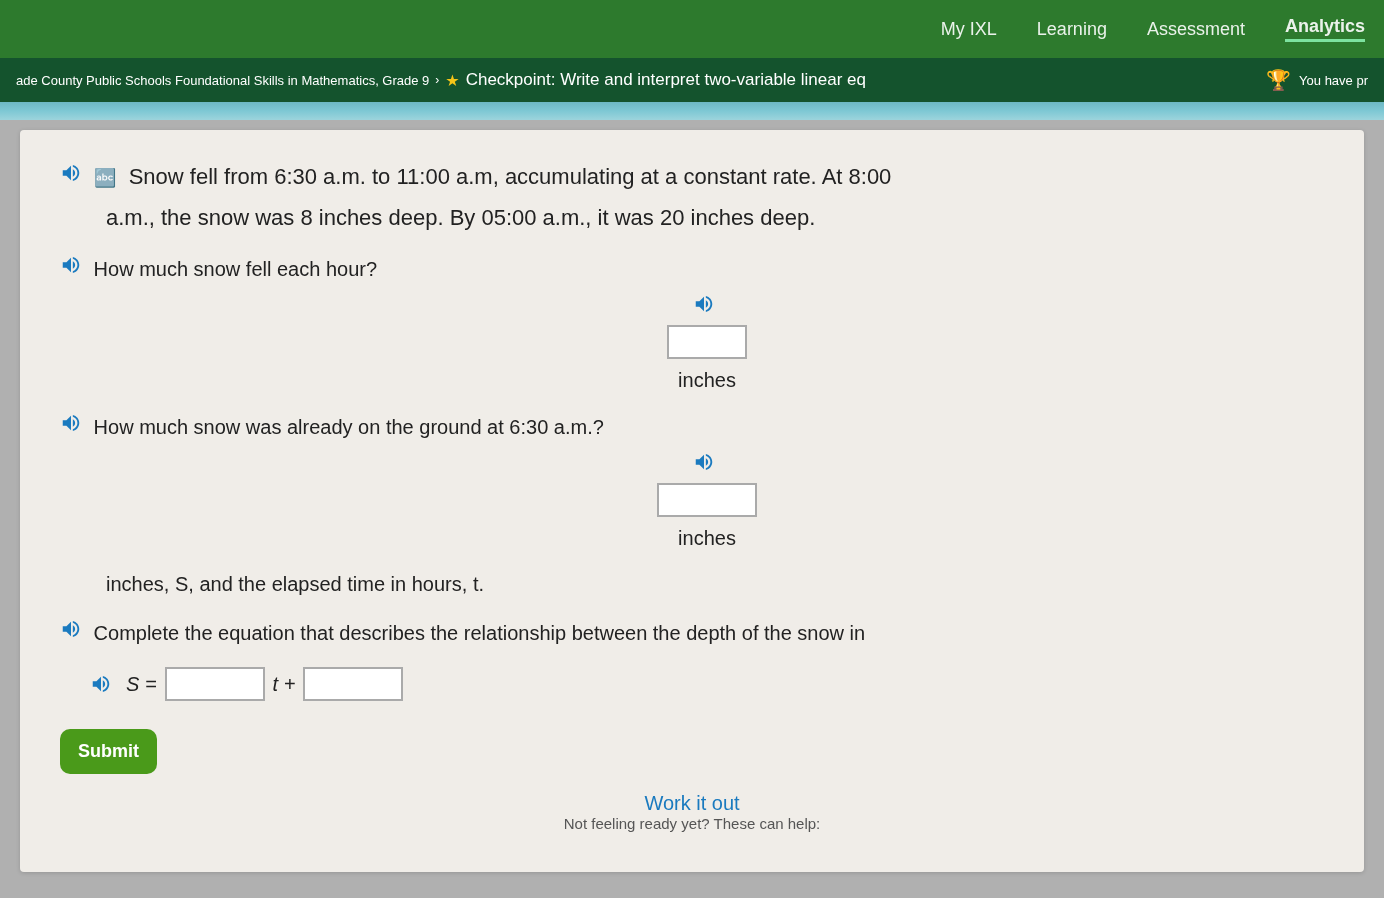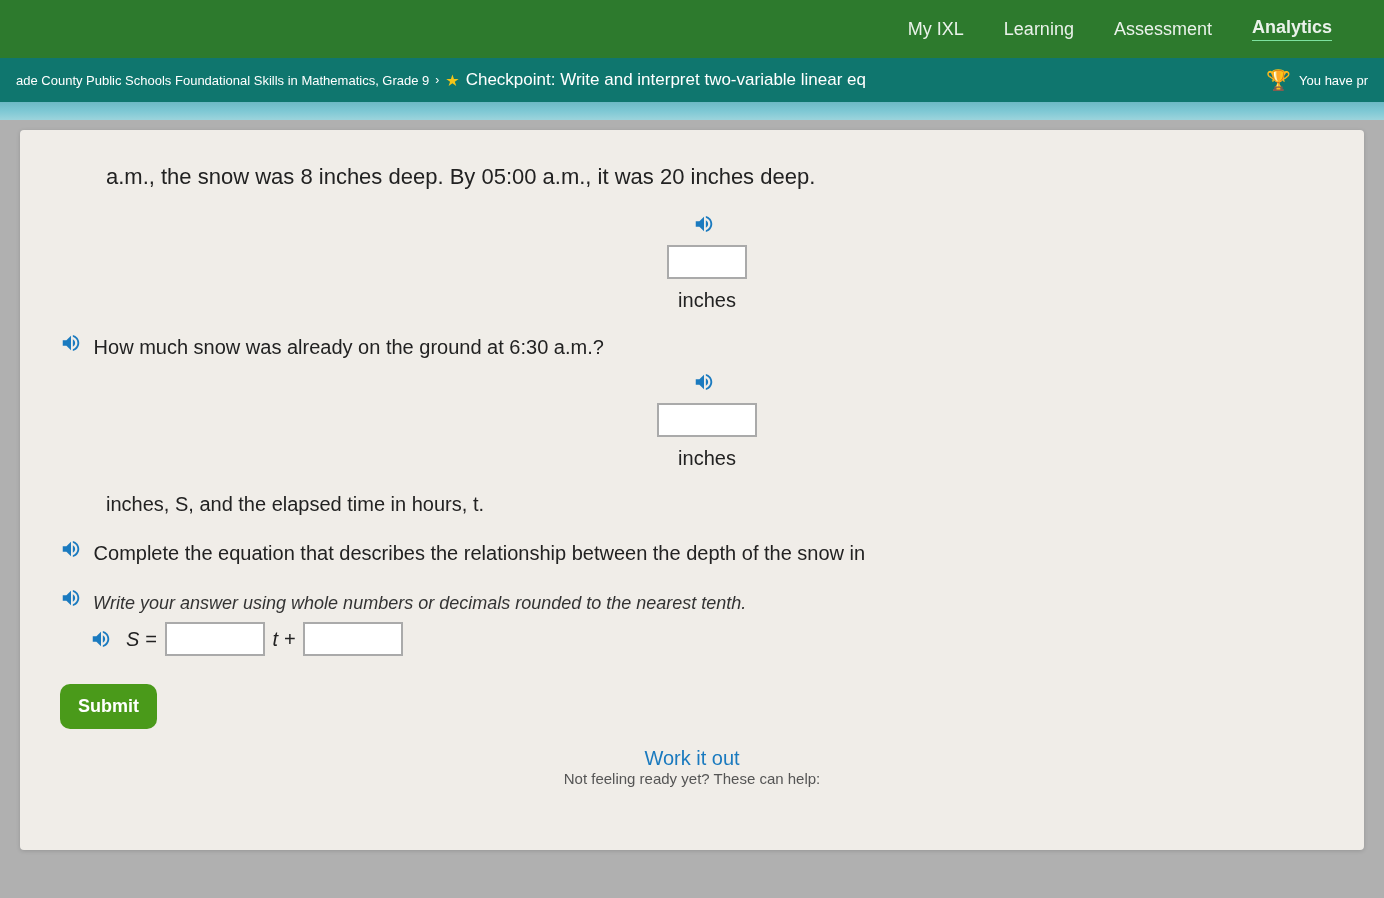--- a/index.html
+++ b/index.html
@@ -10,41 +10,41 @@
       overflow-x: hidden;
     }
 
     
     .top-nav {
       background: #2d7a2d;
       height: 58px;
       display: flex;
       align-items: center;
       justify-content: flex-end;
-      padding: 0 52px;
+      padding: 0 19px;
       gap: 40px;
     }
     .nav-item {
       color: #fff;
       font-size: 18px;
       font-weight: 400;
       cursor: pointer;
       text-decoration: none;
       opacity: 0.9;
     }
     .nav-item.active {
       color: #fff;
       font-weight: 600;
-      border-bottom: 1px solid #86efac;
+      border-bottom: 3px solid #86efac;
       padding-bottom: 2px;
     }
 
     
     .breadcrumb-bar {
-      background: #0f766e;
+      background: #14532d;
       min-height: 44px;
       display: flex;
       align-items: center;
       padding: 0 16px;
       gap: 6px;
       color: #fff;
       font-size: 13px;
       flex-wrap: wrap;
     }
     .breadcrumb-bar a {
@@ -246,24 +246,41 @@
     <span class="trophy-icon">🏆</span>
     <span>You have pr</span>
   </div>
 </div>
 
 <div class="texture-band"></div>
 
 <div class="main-content">
 
   <div class="question-block">
+    <div class="question-text">
+      <button class="sound-btn" title="Listen">
+        <svg class="speaker-svg" viewBox="0 0 24 24" xmlns="http://www.w3.org/2000/svg">
+          <path d="M3 9v6h4l5 5V4L7 9H3zm13.5 3c0-1.77-1.02-3.29-2.5-4.03v8.05c1.48-.73 2.5-2.25 2.5-4.02zM14 3.23v2.06c2.89.86 5 3.54 5 6.71s-2.11 5.85-5 6.71v2.06c4.01-.91 7-4.49 7-8.77s-2.99-7.86-7-8.77z"></path>
+        </svg>
+      </button>
+      <span class="translate-icon">🔤</span>
+      <span>Snow fell from 6:30 a.m. to 11:00 a.m, accumulating at a constant rate. At 8:00</span>
+    </div>
     <div class="question-text" style="margin-left: 46px;">a.m., the snow was 8 inches deep. By 05:00 a.m., it was 20 inches deep.</div>
   </div>
 
   <div class="question-block">
+    <div class="sub-question">
+      <button class="sound-btn" title="Listen">
+        <svg class="speaker-svg" viewBox="0 0 24 24" xmlns="http://www.w3.org/2000/svg">
+          <path d="M3 9v6h4l5 5V4L7 9H3zm13.5 3c0-1.77-1.02-3.29-2.5-4.03v8.05c1.48-.73 2.5-2.25 2.5-4.02zM14 3.23v2.06c2.89.86 5 3.54 5 6.71s-2.11 5.85-5 6.71v2.06c4.01-.91 7-4.49 7-8.77s-2.99-7.86-7-8.77z"></path>
+        </svg>
+      </button>
+      <span>How much snow fell each hour?</span>
+    </div>
     <div class="answer-row">
       <button class="sound-btn" title="Listen">
         <svg class="speaker-svg" viewBox="0 0 24 24" xmlns="http://www.w3.org/2000/svg">
           <path d="M3 9v6h4l5 5V4L7 9H3zm13.5 3c0-1.77-1.02-3.29-2.5-4.03v8.05c1.48-.73 2.5-2.25 2.5-4.02zM14 3.23v2.06c2.89.86 5 3.54 5 6.71s-2.11 5.85-5 6.71v2.06c4.01-.91 7-4.49 7-8.77s-2.99-7.86-7-8.77z"></path>
         </svg>
       </button>
       <input class="answer-input" type="text" value="" style="">
       <span class="answer-label">inches</span>
     </div>
   </div>
@@ -293,28 +310,20 @@
     <div class="sub-question">
       <button class="sound-btn" title="Listen">
         <svg class="speaker-svg" viewBox="0 0 24 24" xmlns="http://www.w3.org/2000/svg">
           <path d="M3 9v6h4l5 5V4L7 9H3zm13.5 3c0-1.77-1.02-3.29-2.5-4.03v8.05c1.48-.73 2.5-2.25 2.5-4.02zM14 3.23v2.06c2.89.86 5 3.54 5 6.71s-2.11 5.85-5 6.71v2.06c4.01-.91 7-4.49 7-8.77s-2.99-7.86-7-8.77z"></path>
         </svg>
       </button>
       <span>Complete the equation that describes the relationship between the depth of the snow in</span>
     </div>
   </div>
 
-  <div class="hint-text">
-    <button class="sound-btn" title="Listen">
-      <svg class="speaker-svg" viewBox="0 0 24 24" xmlns="http://www.w3.org/2000/svg">
-        <path d="M3 9v6h4l5 5V4L7 9H3zm13.5 3c0-1.77-1.02-3.29-2.5-4.03v8.05c1.48-.73 2.5-2.25 2.5-4.02zM14 3.23v2.06c2.89.86 5 3.54 5 6.71s-2.11 5.85-5 6.71v2.06c4.01-.91 7-4.49 7-8.77s-2.99-7.86-7-8.77z"></path>
-      </svg>
-    </button>
-    <span>Write your answer using whole numbers or decimals rounded to the nearest tenth.</span>
-  </div>
 
   <div class="equation-row">
     <button class="sound-btn" title="Listen">
       <svg class="speaker-svg" viewBox="0 0 24 24" xmlns="http://www.w3.org/2000/svg">
         <path d="M3 9v6h4l5 5V4L7 9H3zm13.5 3c0-1.77-1.02-3.29-2.5-4.03v8.05c1.48-.73 2.5-2.25 2.5-4.02zM14 3.23v2.06c2.89.86 5 3.54 5 6.71s-2.11 5.85-5 6.71v2.06c4.01-.91 7-4.49 7-8.77s-2.99-7.86-7-8.77z"></path>
       </svg>
     </button>
     <span class="equation-label">S =</span>
     <input class="answer-input answer-input-wide" type="text" value="" style="">
     <span class="t-plus">t +</span>

